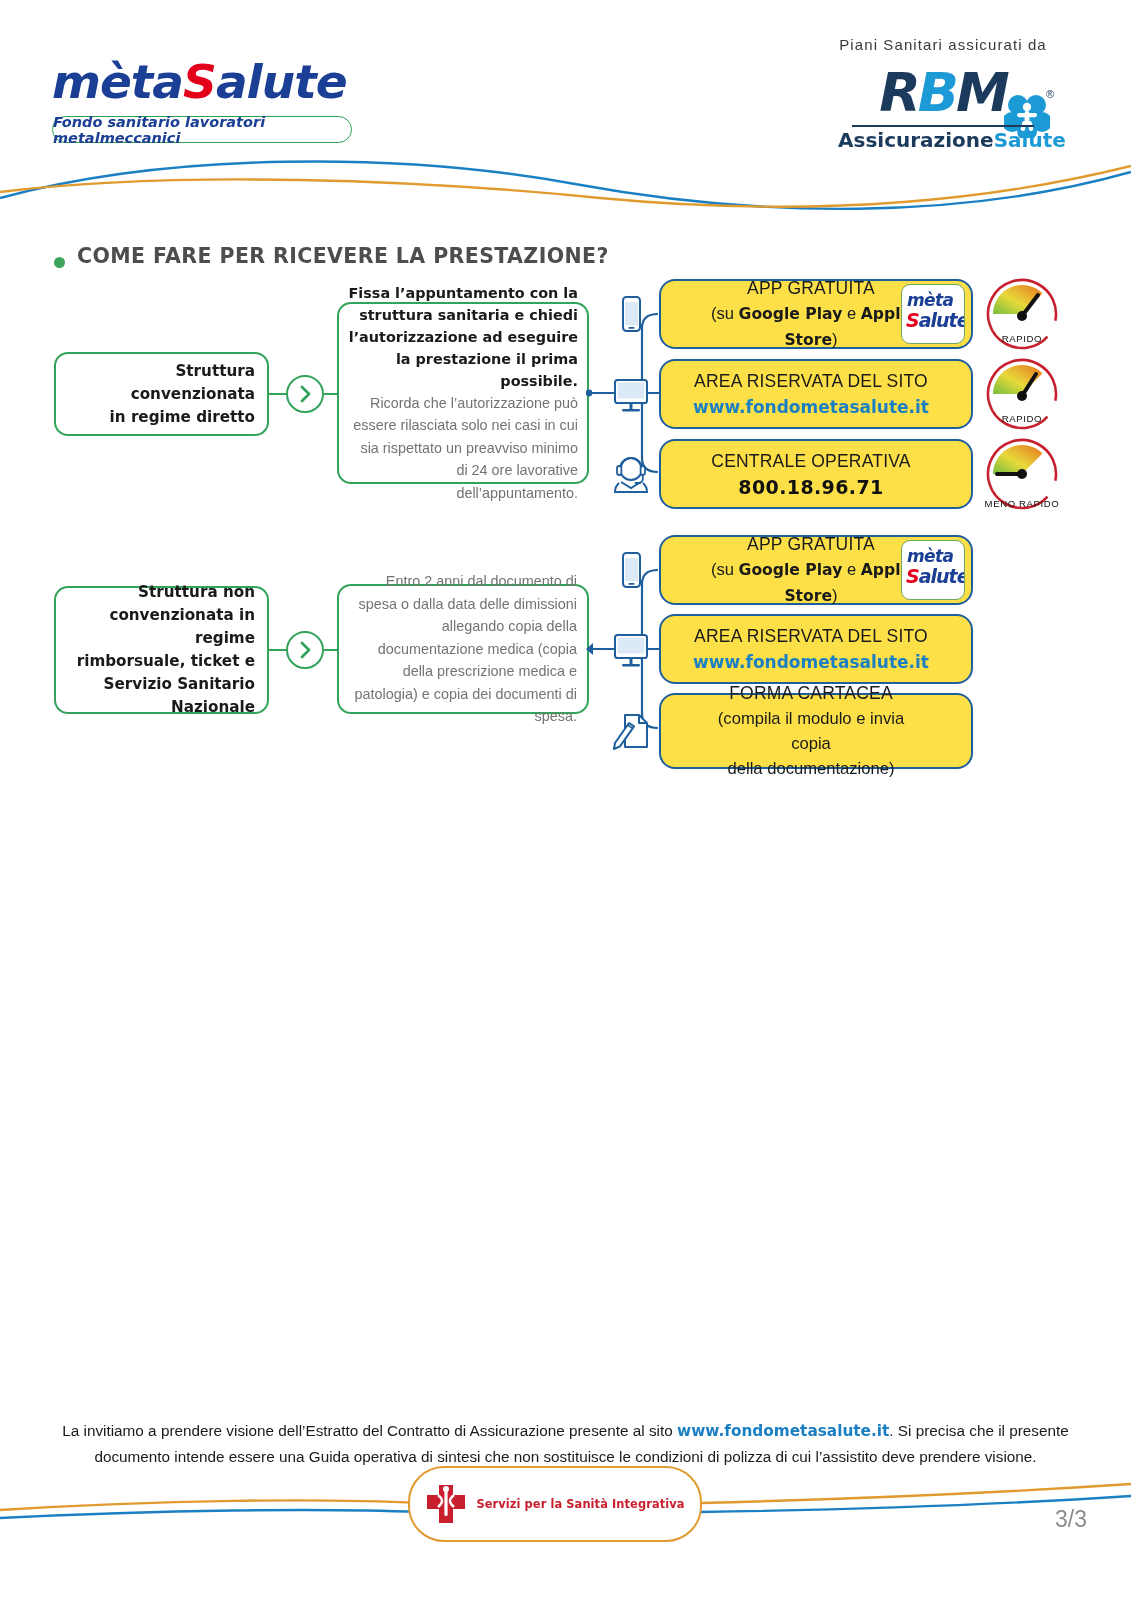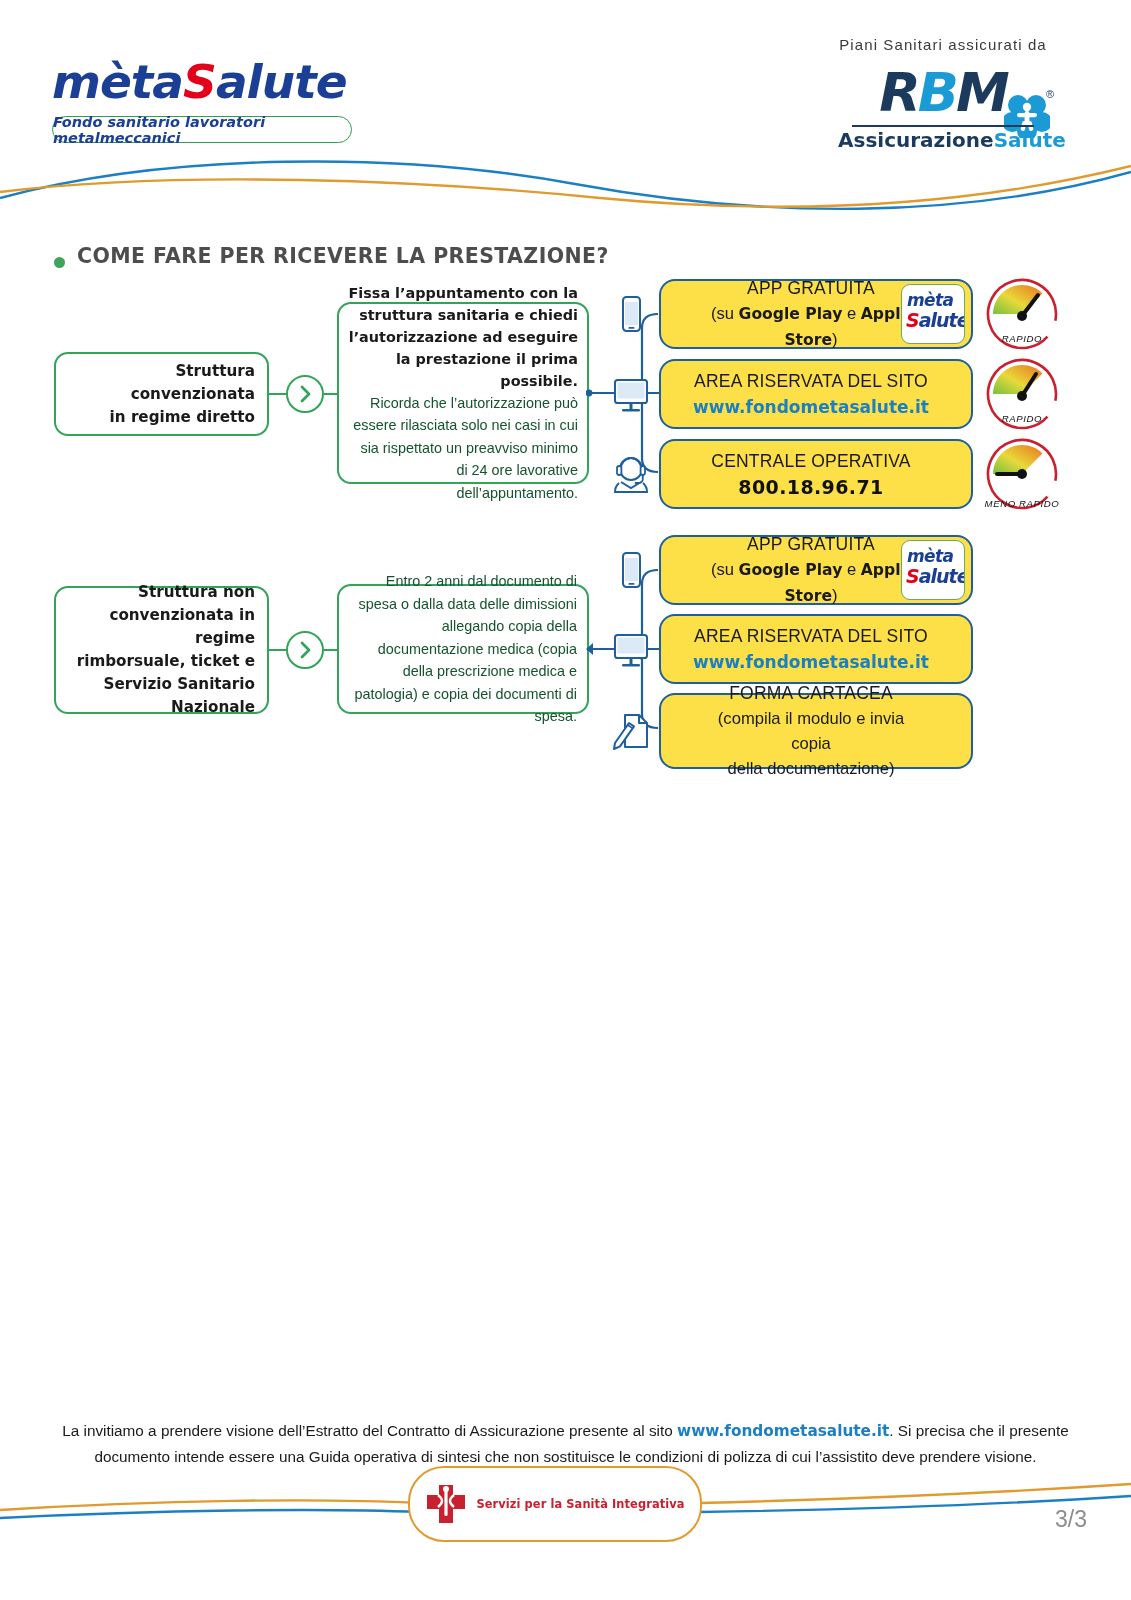--- a/index.html
+++ b/index.html
@@ -74,21 +74,21 @@
     display:flex;align-items:center;justify-content:center;text-align:right;
   }
   .green-box .gb-inner{padding:8px 12px;width:100%;}
   .src-line{
     font-family:"DejaVu Sans", sans-serif;font-weight:700;font-size:15.2px;
     line-height:23px;color:#1a1a1a;
   }
   .desc-bold{font-family:"DejaVu Sans", sans-serif;font-weight:700;
     font-size:14.4px;line-height:22px;color:#1a1a1a;}
   .desc-reg{font-family:"Liberation Sans", sans-serif;font-weight:400;
-    font-size:14.4px;line-height:22.5px;color:#14532d;}
+    font-size:14.4px;line-height:22.5px;color:#737373;}
 
   .arrow-circle{
     position:absolute;width:38px;height:38px;border-radius:50%;
     border:2.6px solid #34a35a;background:#fff;box-sizing:border-box;
     display:flex;align-items:center;justify-content:center;
   }
   .arrow-stub{position:absolute;height:2.4px;background:#34a35a;}
 
   .blue-box{
     position:absolute;box-sizing:border-box;border:2.2px solid #1f5f9e;
@@ -113,21 +113,21 @@
     width:62px;height:58px;border:1.3px solid #6aa95f;border-radius:9px;
     background:#fff;overflow:hidden;
   }
   .ml2-a{position:absolute;left:5px;top:5px;font-family:"DejaVu Sans", sans-serif;
     font-weight:700;font-style:italic;font-size:17px;color:#1b3f94;letter-spacing:-.6px;}
   .ml2-b{position:absolute;left:4px;top:24px;font-family:"DejaVu Sans", sans-serif;
     font-weight:700;font-style:italic;font-size:19px;letter-spacing:-1px;}
   .ml2-s{color:#e2001a;}
   .ml2-rest{color:#1b3f94;}
 
-  .gauge{position:absolute;width:78px;height:78px;font-style:italic;}
+  .gauge{position:absolute;width:78px;height:78px;}
   .gauge-label{
     position:absolute;left:0;bottom:9px;width:78px;text-align:center;
     font-family:"Liberation Sans", sans-serif;font-size:9.6px;color:#111;
     letter-spacing:.6px;line-height:10.5px;
   }
 
   .connector{position:absolute;}
 
   
   #footnote{

